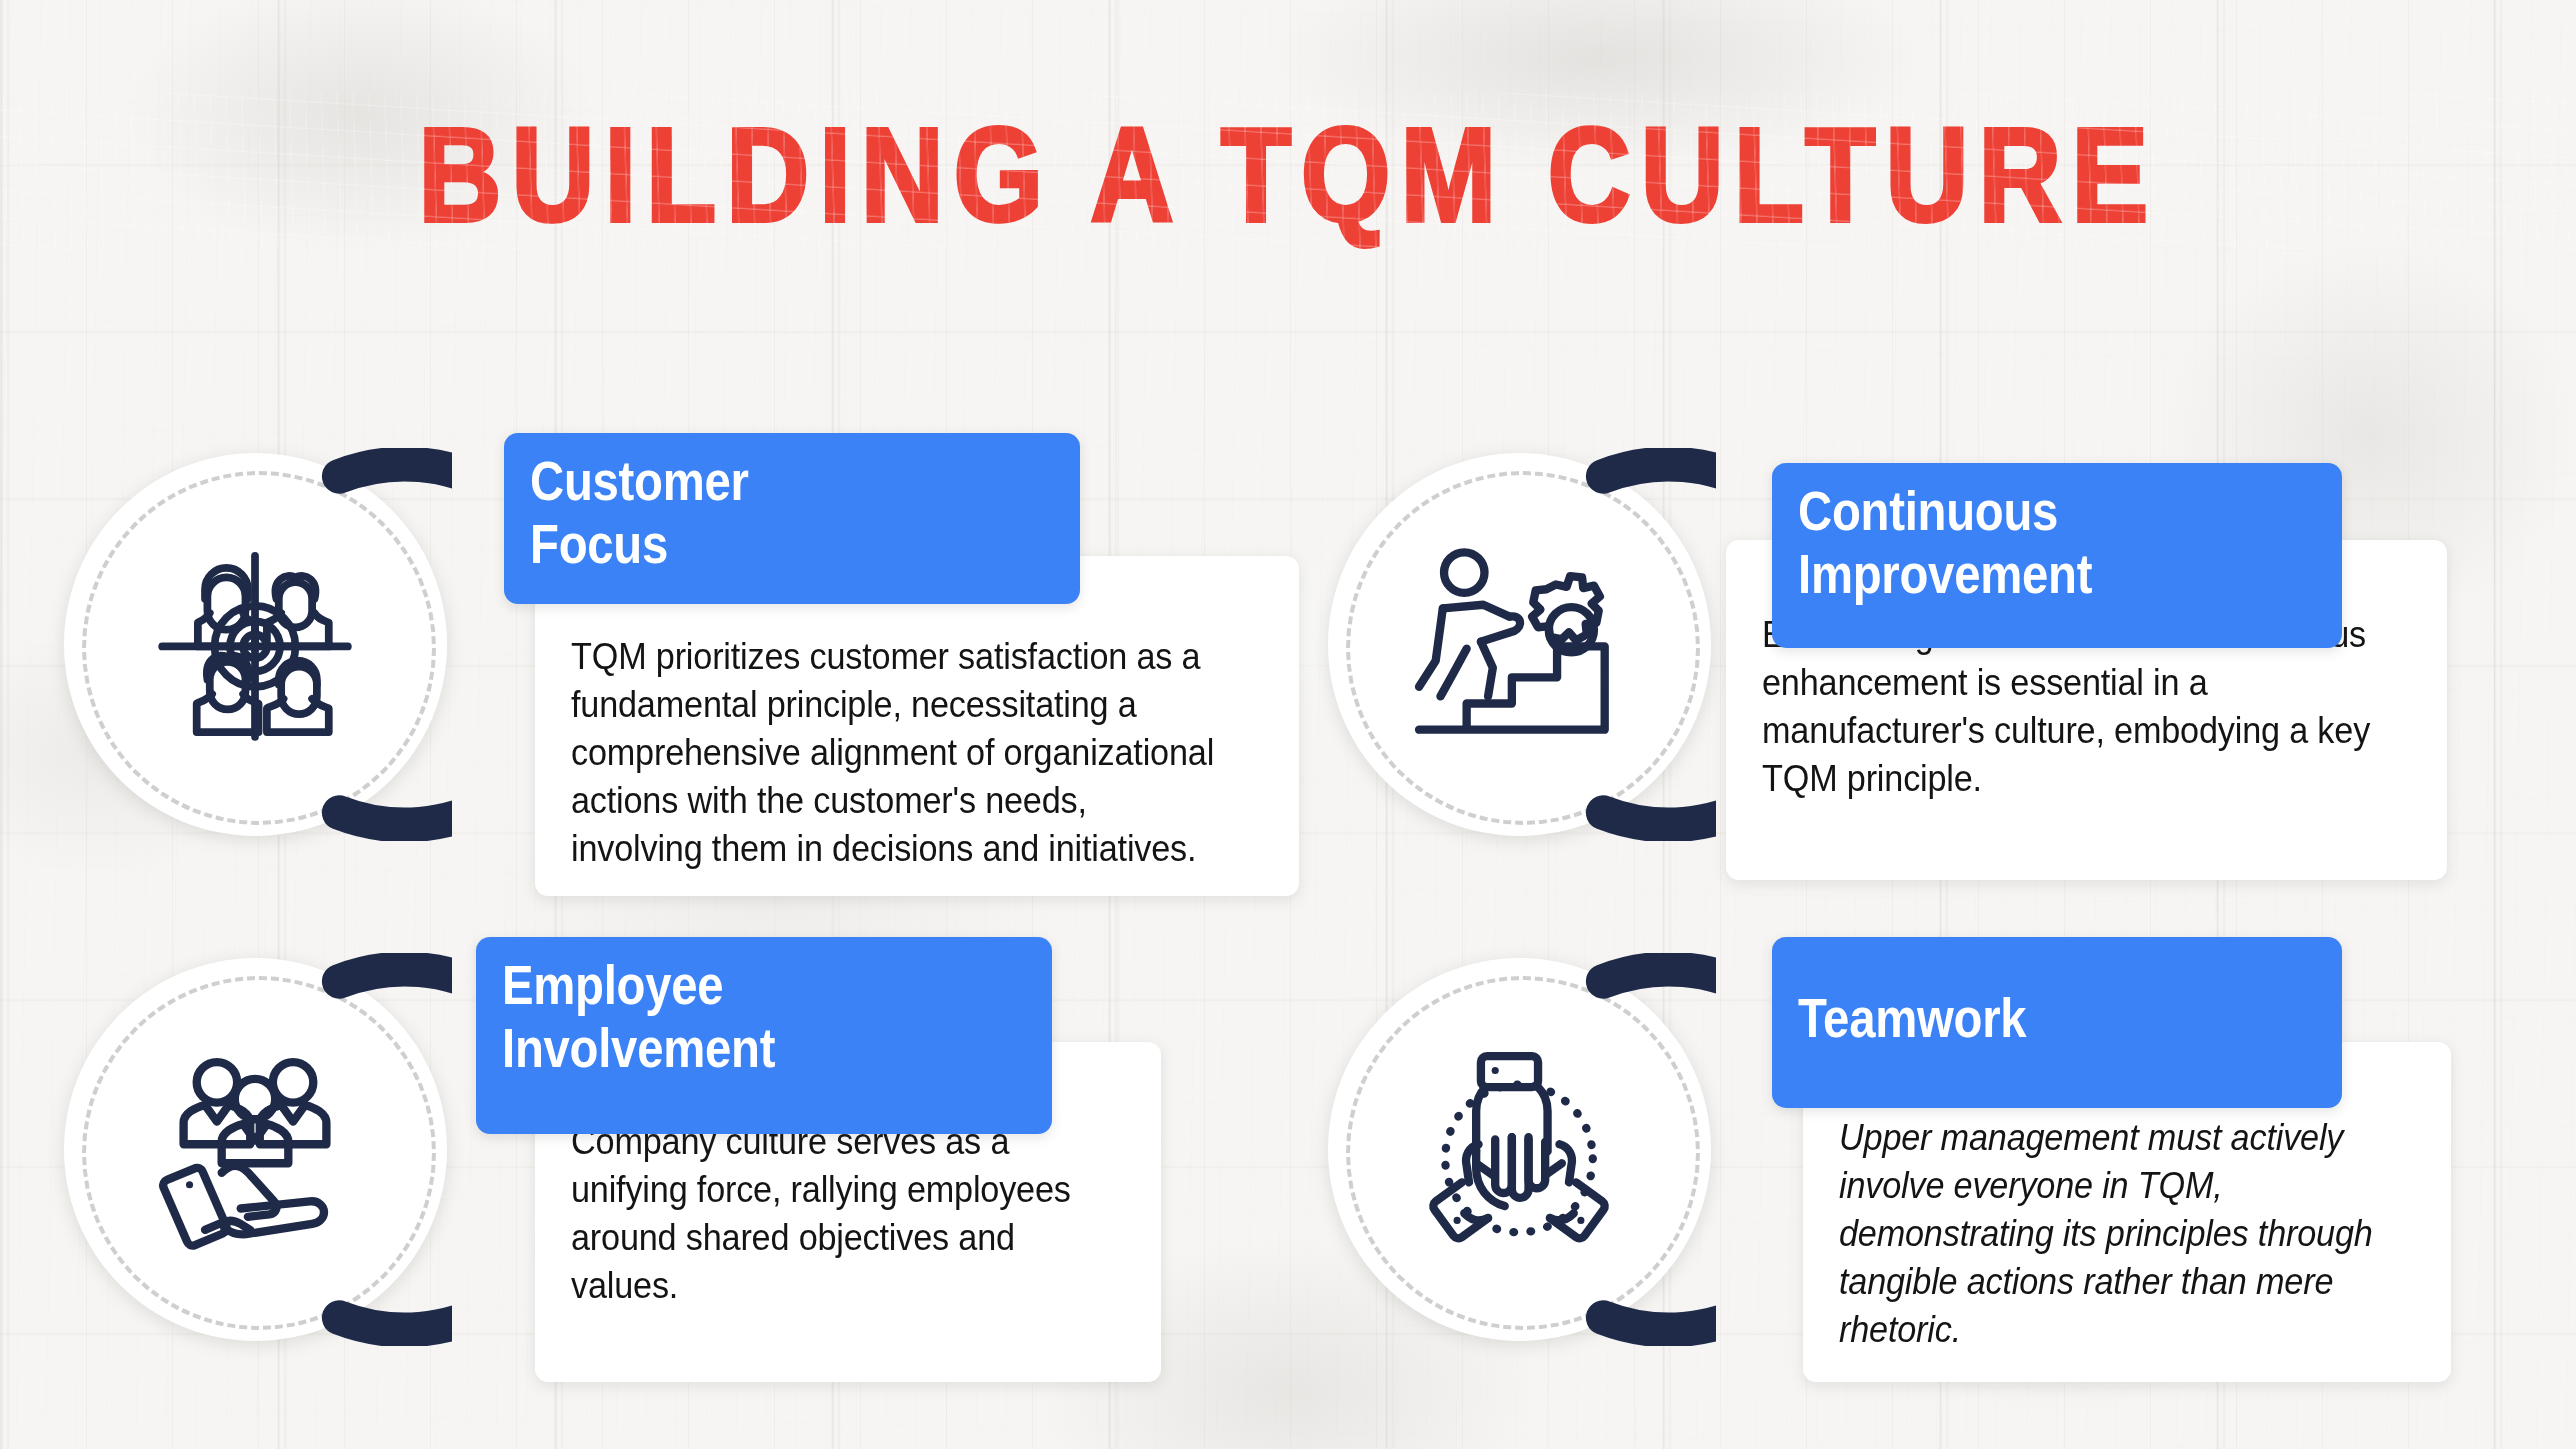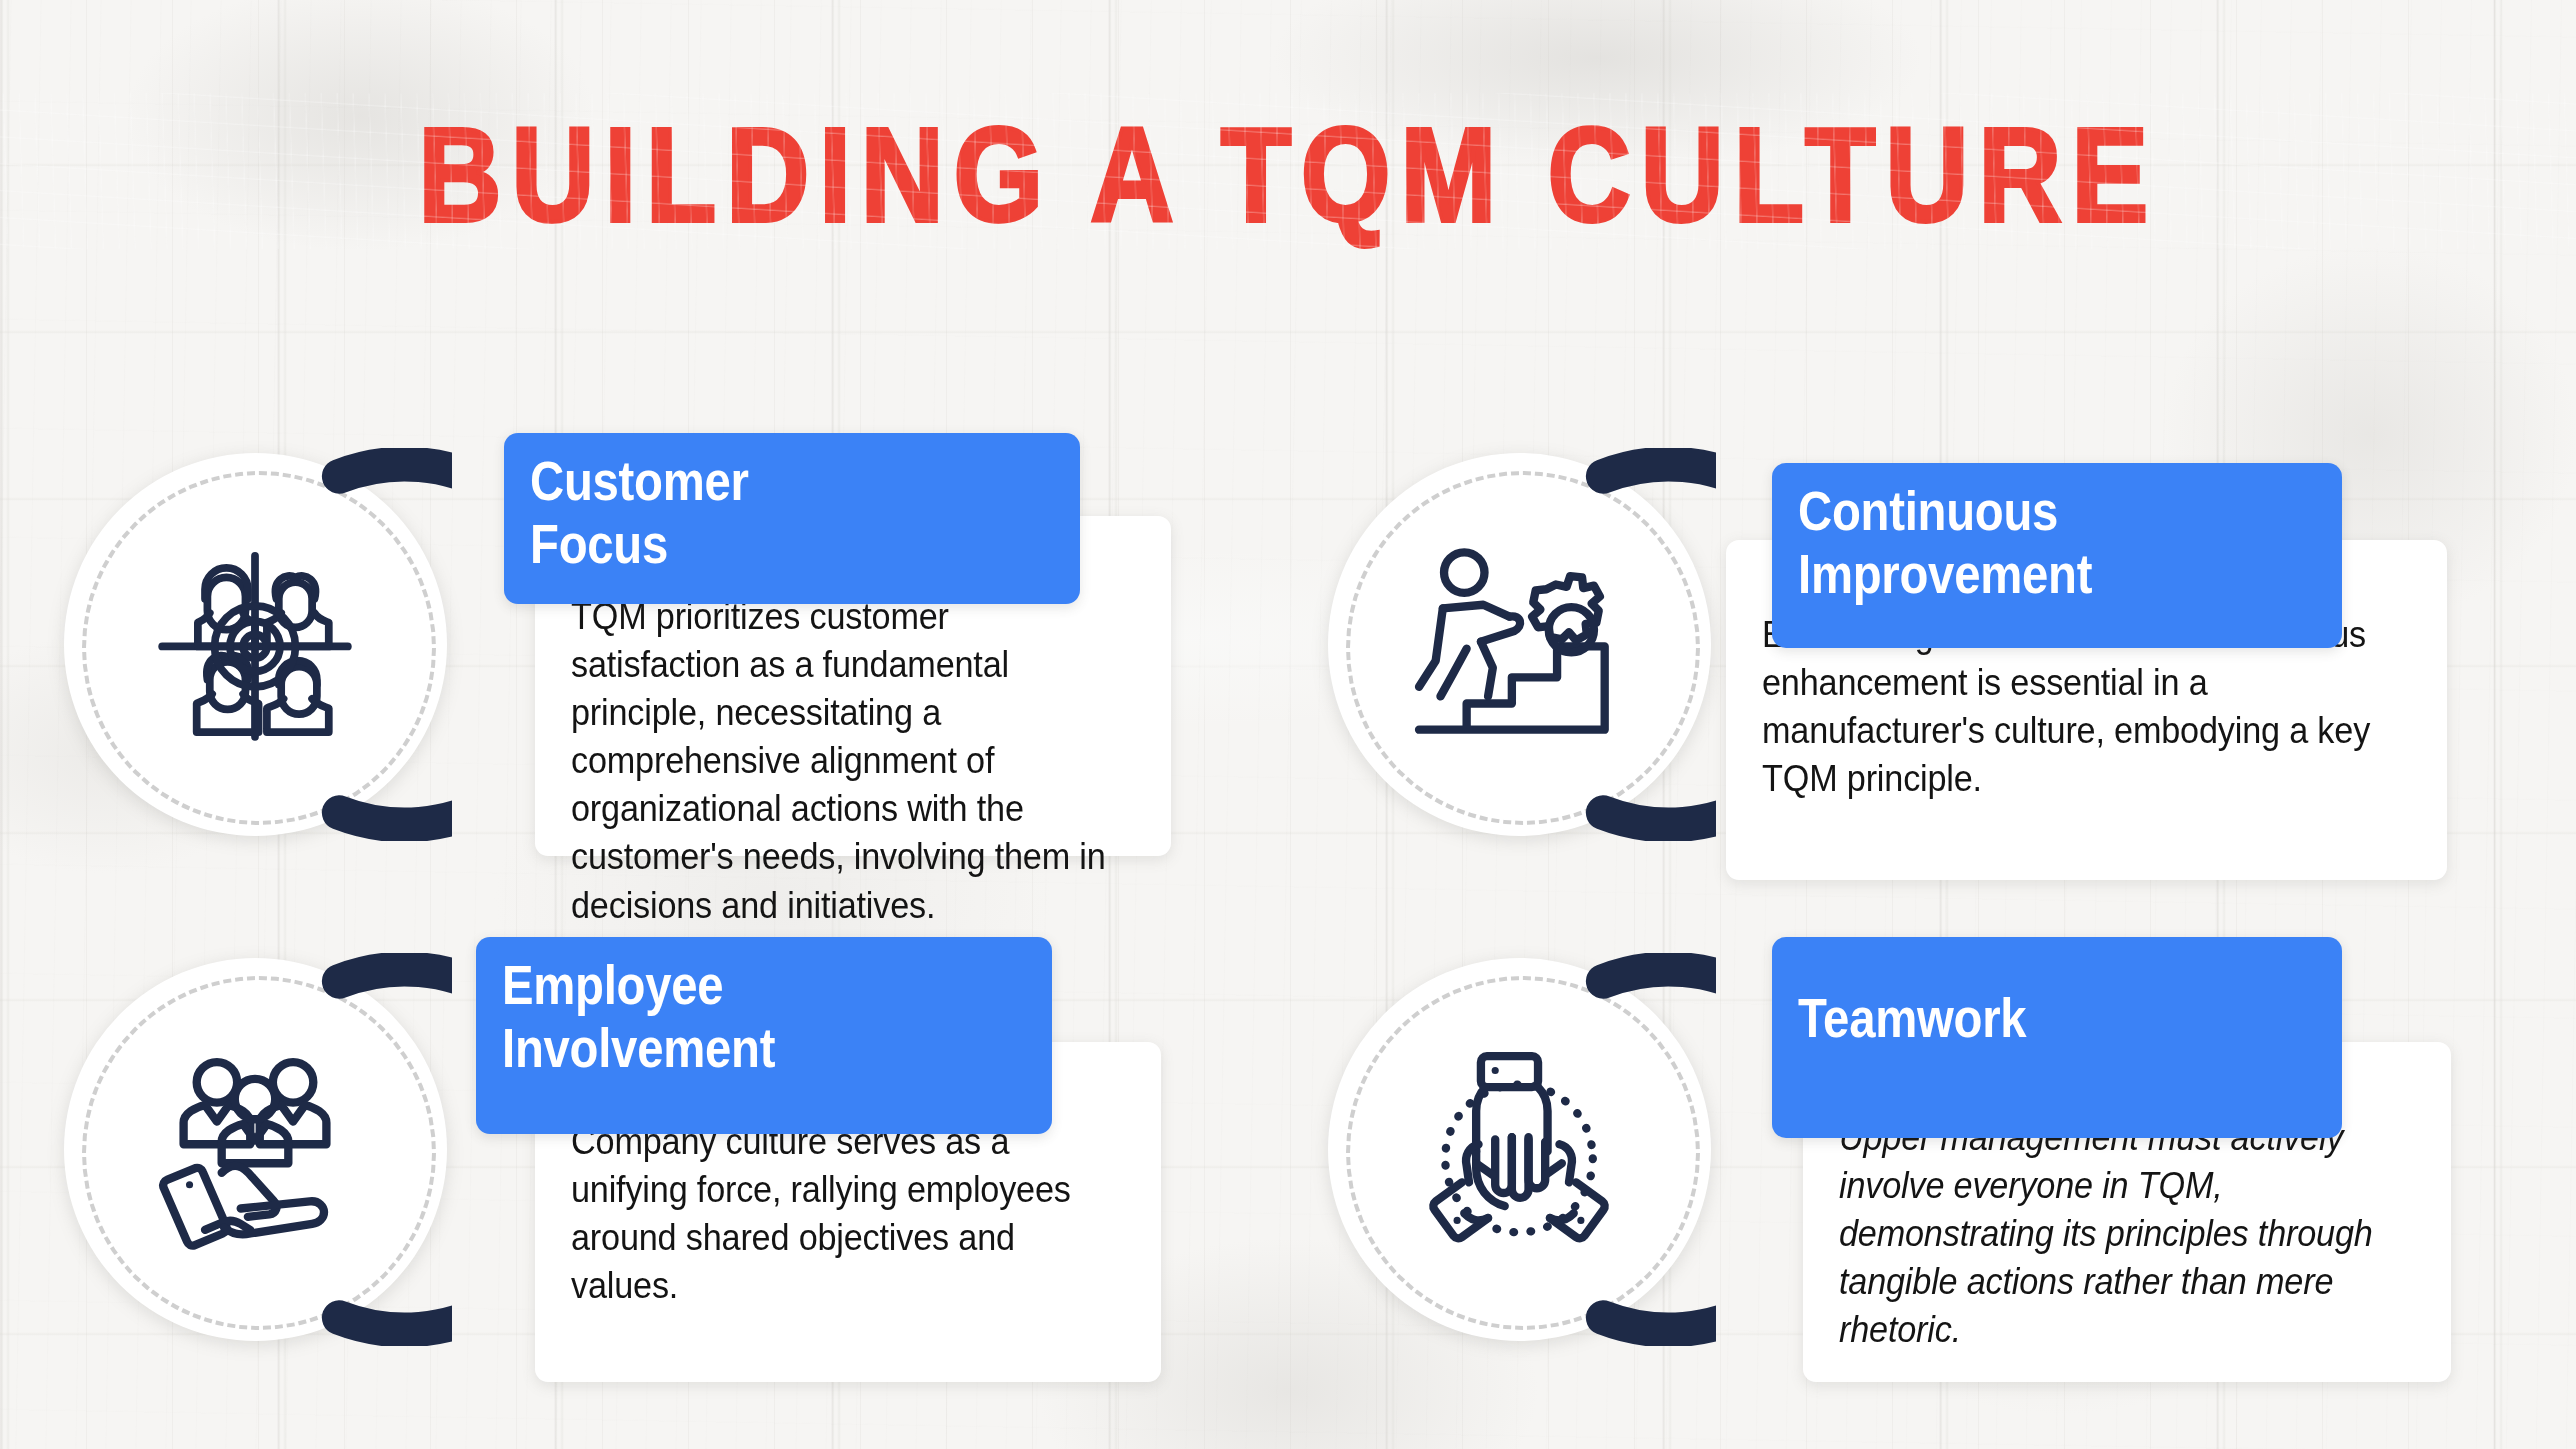--- a/index.html
+++ b/index.html
@@ -324,21 +324,21 @@
 
         <path d="M134 96 c8 2 12 10 10 18 l-2 14"></path>
         <path d="M148 128 l22 16 a5 5 0 0 1 1 7 l-16 22 a5 5 0 0 1 -7 1 l-22 -16"></path>
         <circle cx="152" cy="160" r="3" fill="#1e2a47" stroke="none"></circle>
         <path d="M126 158 c8 4 14 2 20 -4"></path>
         <path d="M136 112 l-14 10"></path>
       </svg>
     </div>
   </div>
 
-  <div class="card-body" style="left:535px; top:516px; width:636px; height:340px;">
+  <div class="card-body" style="left:535px; top:556px; width:764px; height:340px;">
     <div class="btxt" style="top:77px;">TQM prioritizes customer satisfaction as a fundamental principle, necessitating a comprehensive alignment of organizational actions with the customer's needs, involving them in decisions and initiatives.</div>
   </div>
   <div class="card-header" style="left:504px; top:433px; width:576px; height:171px;">
     <div class="htxt">Customer
 Focus</div>
   </div>
 
   <div class="card-body" style="left:1726px; top:540px; width:721px; height:340px;">
     <div class="btxt" style="top:71px;">Embedding a commitment to continuous enhancement is essential in a manufacturer's culture, embodying a key TQM principle.</div>
   </div>
@@ -351,18 +351,18 @@
     <div class="btxt" style="top:76px;">Company culture serves as a unifying force, rallying employees around shared objectives and values.</div>
   </div>
   <div class="card-header" style="left:476px; top:937px; width:576px; height:197px;">
     <div class="htxt">Employee
 Involvement</div>
   </div>
 
   <div class="card-body" style="left:1803px; top:1042px; width:648px; height:340px;font-style:italic;">
     <div class="btxt" style="top:72px;">Upper management must actively involve everyone in TQM, demonstrating its principles through tangible actions rather than mere rhetoric.</div>
   </div>
-  <div class="card-header" style="left:1772px; top:937px; width:570px; height:201px;">
+  <div class="card-header" style="left:1772px; top:937px; width:570px; height:171px;">
     <div class="htxt" style="padding-top:33px;">Teamwork</div>
   </div>
 
 </div>
 
 
 </body></html>

